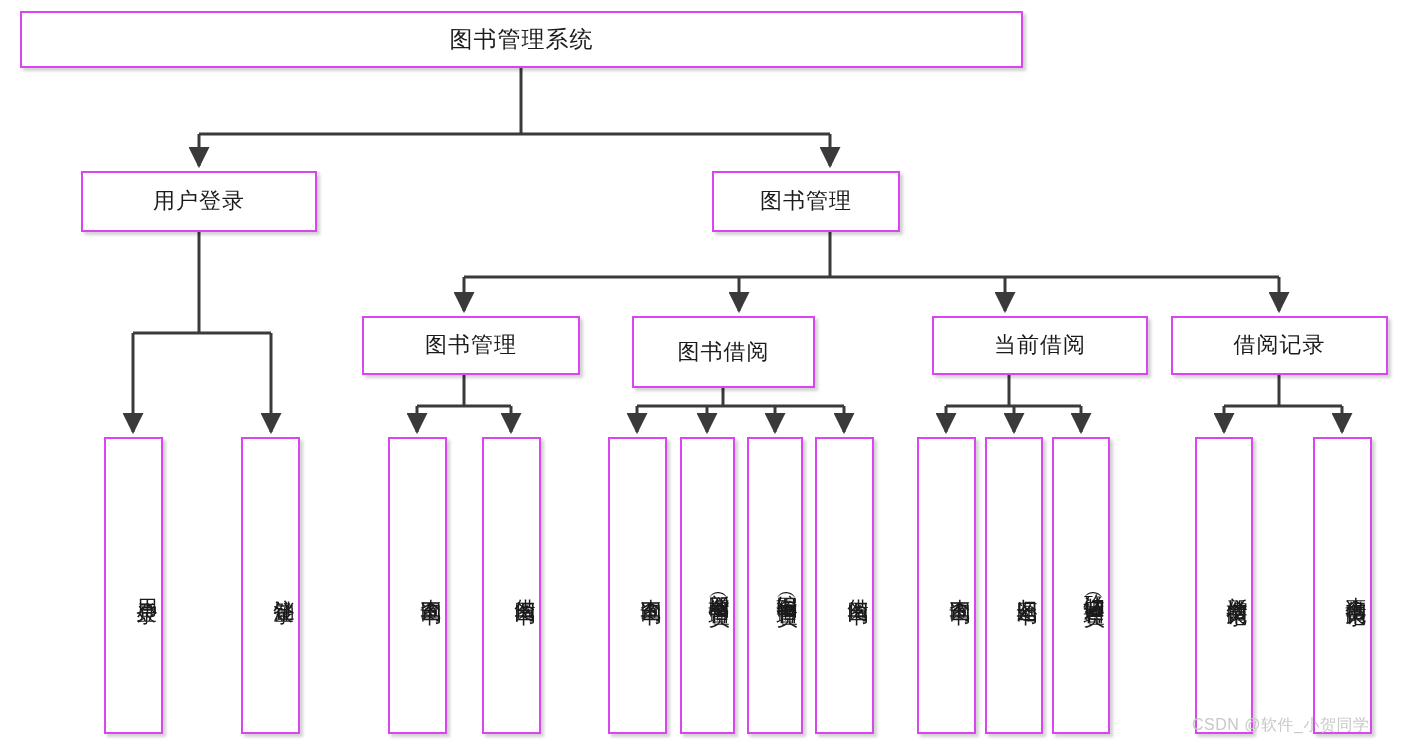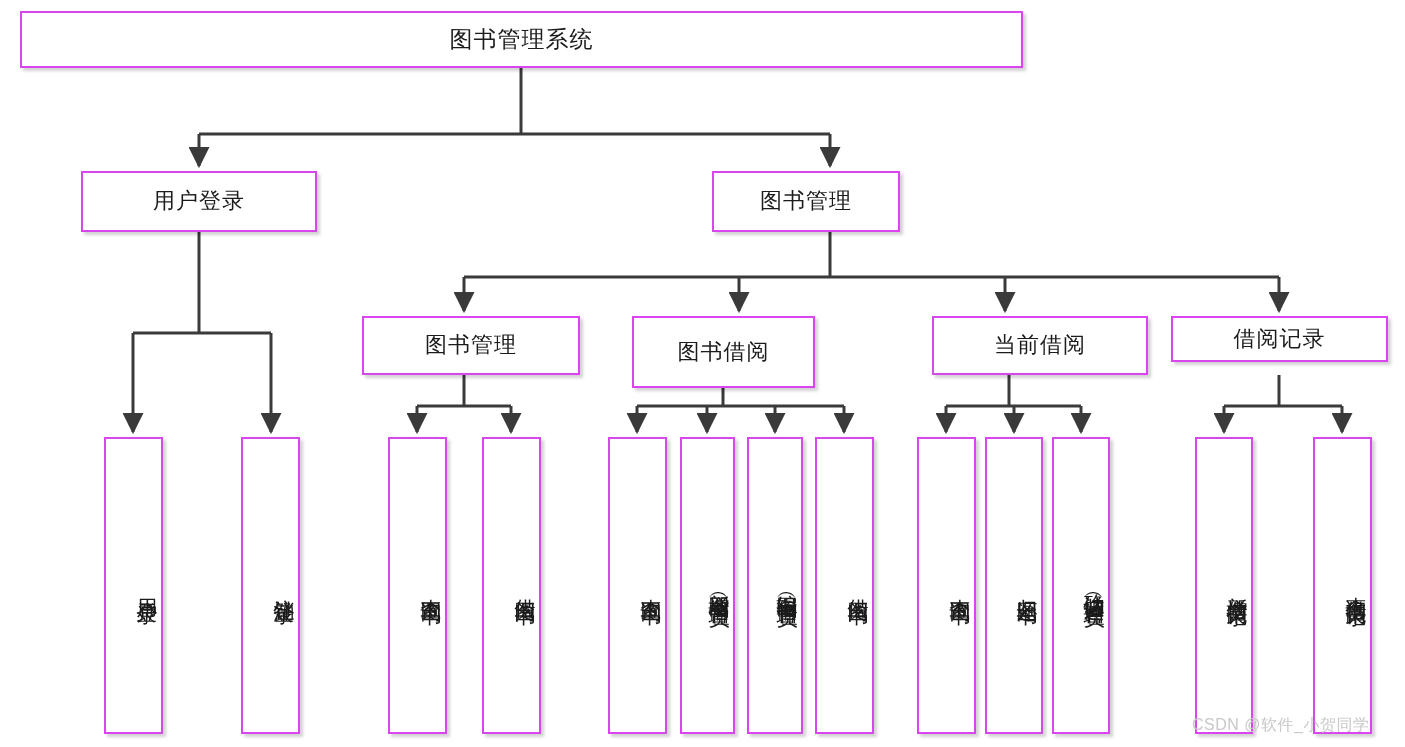--- a/index.html
+++ b/index.html
@@ -139,21 +139,21 @@
 
   <div class="node h" style="left:362px; top:316px; width:218px; height:59px;">
     <span>图书管理</span>
   </div>
   <div class="node h" style="left:632px; top:316px; width:183px; height:72px;">
     <span>图书借阅</span>
   </div>
   <div class="node h" style="left:901px; top:316px; width:216px; height:59px;margin-left:31px;">
     <span>当前借阅</span>
   </div>
-  <div class="node h" style="left:1171px; top:316px; width:217px; height:46px;">
+  <div class="node h" style="left:1171px; top:316px; width:217px; height:59px;">
     <span>借阅记录</span>
   </div>
 
   <div class="node v" style="left:104px; top:437px; width:59px; height:297px;">
     <span class="vlabel">用户登录</span>
   </div>
   <div class="node v" style="left:241px; top:437px; width:59px; height:297px;">
     <span class="vlabel">注销登录</span>
   </div>
   <div class="node v" style="left:388px; top:437px; width:59px; height:297px;">

